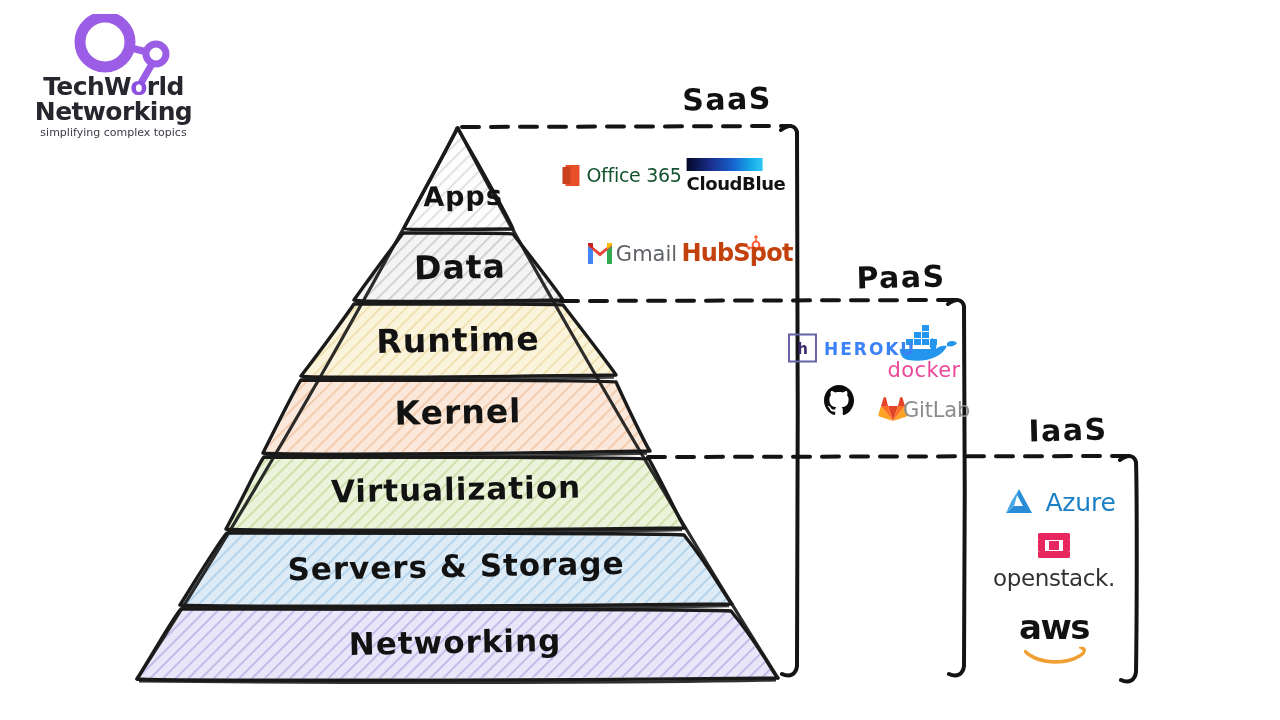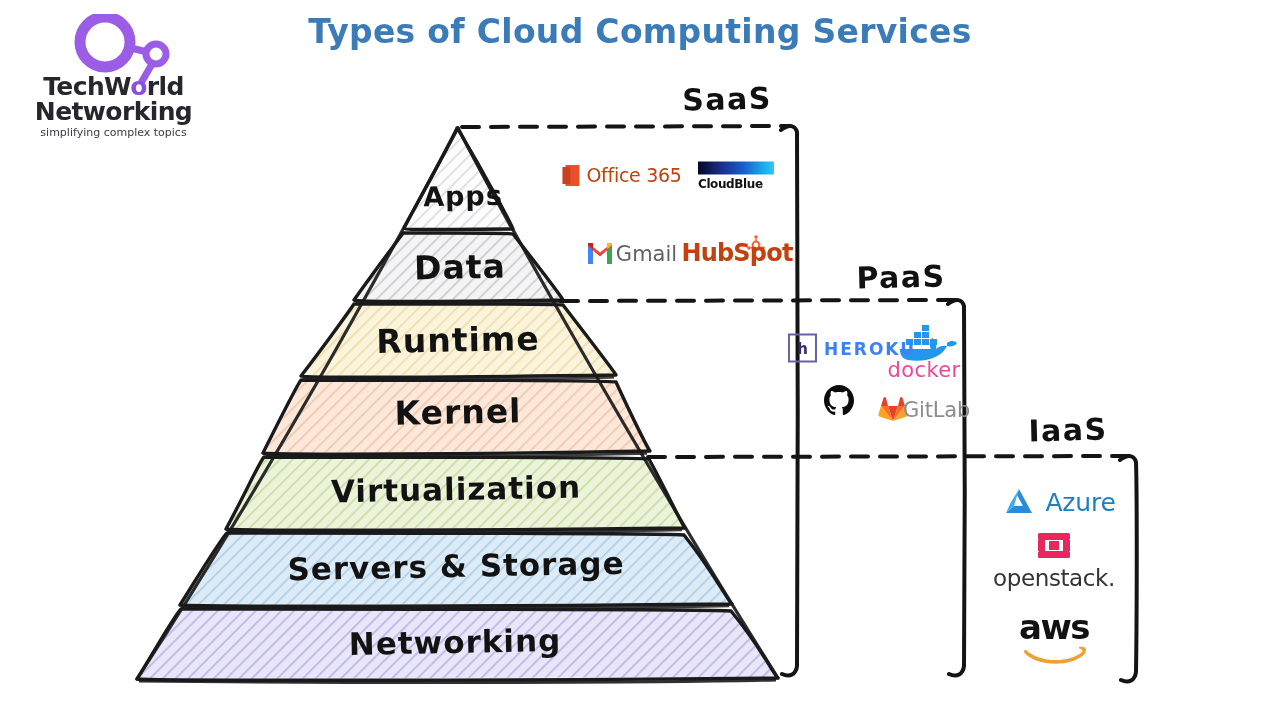--- a/index.html
+++ b/index.html
@@ -112,41 +112,41 @@
     align-items: center;
     justify-content: center;
     gap: 7px;
   }
   .brand .bk-text {
     font-family: "DejaVu Sans", sans-serif;
     white-space: nowrap;
   }
 
   
-  .b-office .bk-text { color: #c2410c; font-size: 19px; letter-spacing: -0.3px; }
+  .b-office .bk-text { color: #14532d; font-size: 19px; letter-spacing: -0.3px; }
   .b-office .o-mark {
     width: 17px; height: 21px; position: relative;
   }
   .b-office .o-mark .o-back {
     position: absolute; left: 3px; top: 0; width: 14px; height: 21px;
     background: #e8502a;
   }
   .b-office .o-mark .o-fold {
     position: absolute; left: 0; top: 2px; width: 8px; height: 17px;
     background: #c9421f;
   }
 
   
   .b-cloudblue { flex-direction: column; gap: 2px; align-items: flex-start; }
   .b-cloudblue .cb-bar {
     width: 76px; height: 13px;
     background: linear-gradient(90deg, #040726 0%, #1a2f8e 32%, #1764d0 62%, #16a8e8 84%, #2ec8f5 100%);
   }
   .b-cloudblue .bk-text {
-    font-size: 12px; font-weight: bold; color: #121212; letter-spacing: -0.4px;
+    font-size: 18px; font-weight: bold; color: #121212; letter-spacing: -0.4px;
   }
 
   
   .b-gmail .bk-text { color: #5f6368; font-size: 21px; letter-spacing: 0px; }
 
   
   .b-hubspot .bk-text {
     font-size: 24px; font-weight: bold; color: #c2410c; letter-spacing: -0.8px;
   }
 
@@ -195,21 +195,20 @@
       <line x1="55" y1="33" x2="75" y2="38" stroke="#9b5de5" stroke-width="7"></line>
       <line x1="80" y1="50" x2="69" y2="69" stroke="#9b5de5" stroke-width="7"></line>
     </svg>
     <div class="logo-word">
       <div><span>TechW</span><span class="hl">o</span><span>rld</span></div>
       <div>Networking</div>
     </div>
     <div class="logo-sub">simplifying complex topics</div>
   </div>
 
-  <div id="title">Types of Cloud Computing Services</div>
 
   <svg id="canvas" viewBox="0 0 1280 720">
     <defs>
       <pattern id="h0" width="9" height="9" patternTransform="rotate(45)" patternUnits="userSpaceOnUse">
         <line x1="0" y1="0" x2="0" y2="9" stroke="#c9cbd0" stroke-width="3.4"></line>
       </pattern>
       <pattern id="h1" width="9" height="9" patternTransform="rotate(45)" patternUnits="userSpaceOnUse">
         <line x1="0" y1="0" x2="0" y2="9" stroke="#a9acb3" stroke-width="3.4"></line>
       </pattern>
       <pattern id="h2" width="9" height="9" patternTransform="rotate(45)" patternUnits="userSpaceOnUse">

